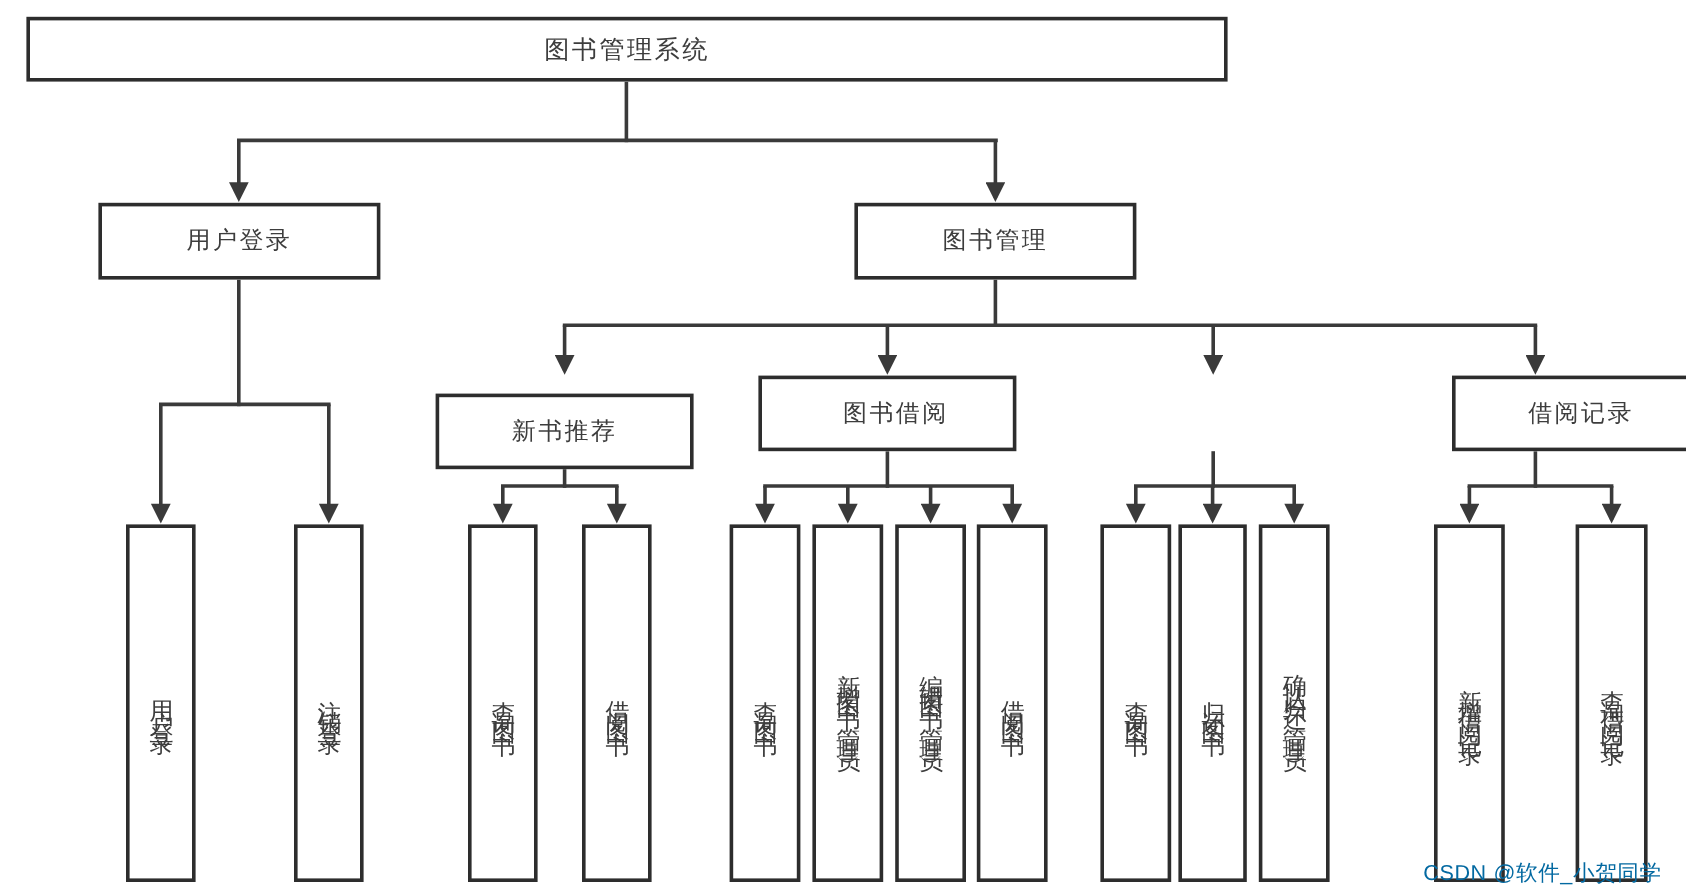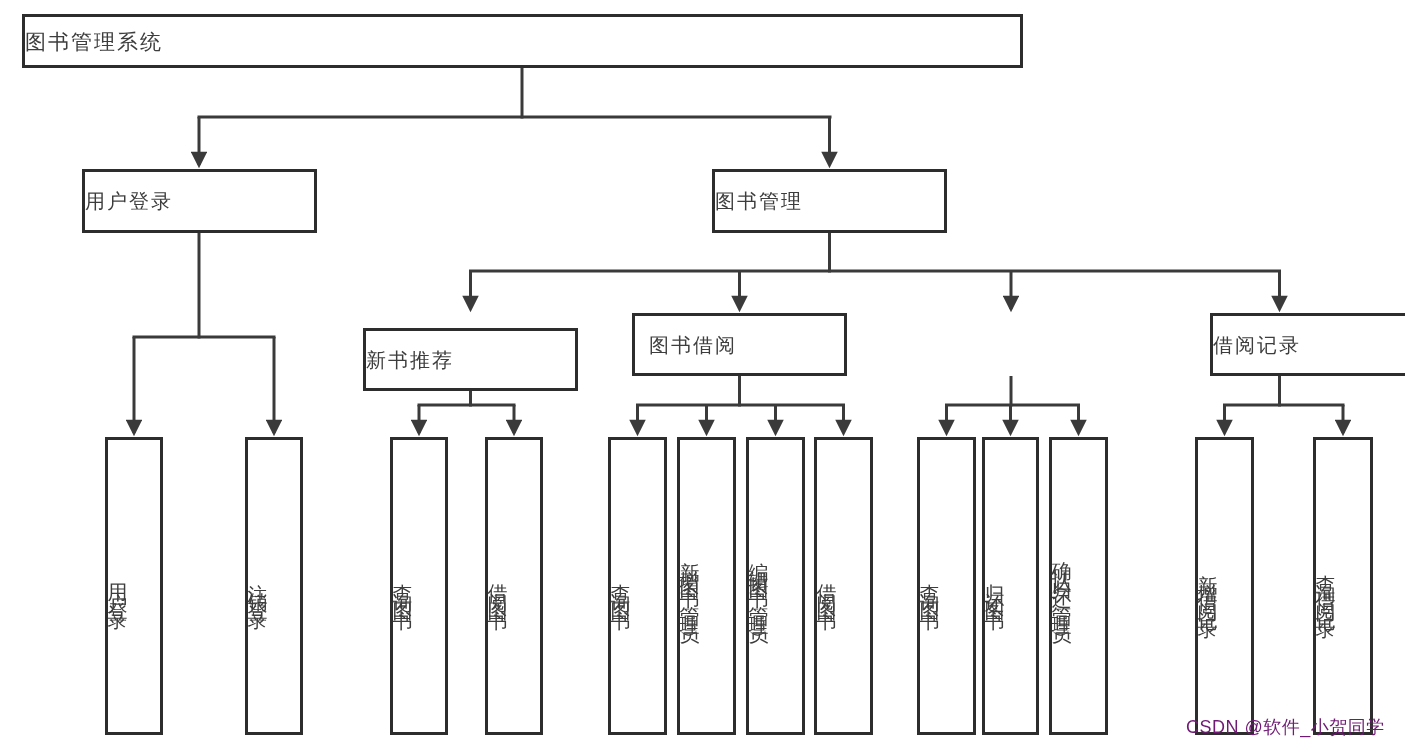--- a/index.html
+++ b/index.html
@@ -21,20 +21,21 @@
     z-index: 1;
   }
 
   .node {
     position: absolute;
     background: #ffffff;
     border: 3px solid #2d2d2d;
     color: #3d3d3d;
     display: flex;
     align-items: center;
+    justify-content: center;
     z-index: 2;
   }
 
   .hnode {
     font-size: 20px;
     letter-spacing: 2px;
     line-height: 1;
     white-space: nowrap;
   }
 
@@ -52,21 +53,21 @@
     white-space: nowrap;
     color: #3d3d3d;
   }
 
   .watermark {
     position: absolute;
     left: 1186px;
     top: 715px;
     z-index: 3;
     font-size: 18px;
-    color: #701a75;
+    color: #0369a1;
     letter-spacing: 0.5px;
     white-space: nowrap;
   }
 </style>
 </head>
 <body>
 
 <div class="canvas">
 
   <svg class="connectors" viewBox="0 0 1405 747" xmlns="http://www.w3.org/2000/svg">

